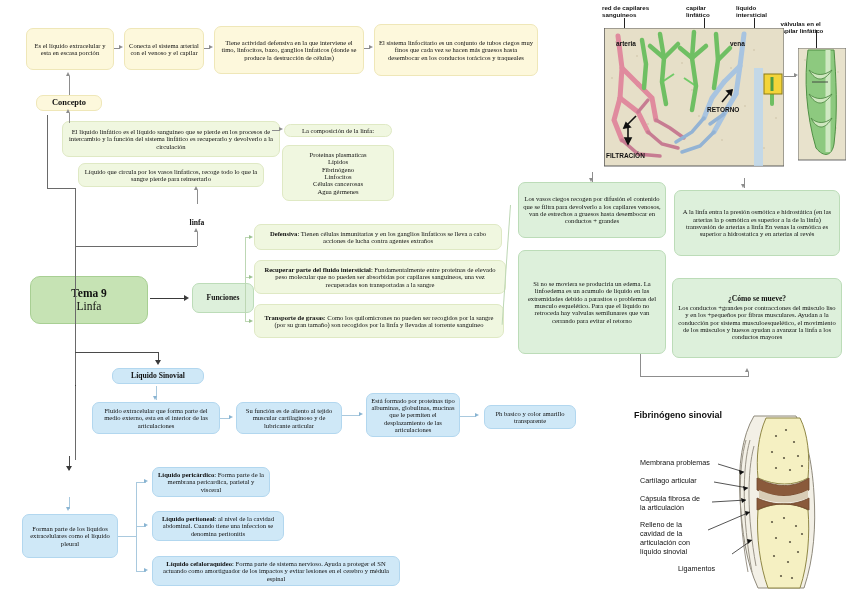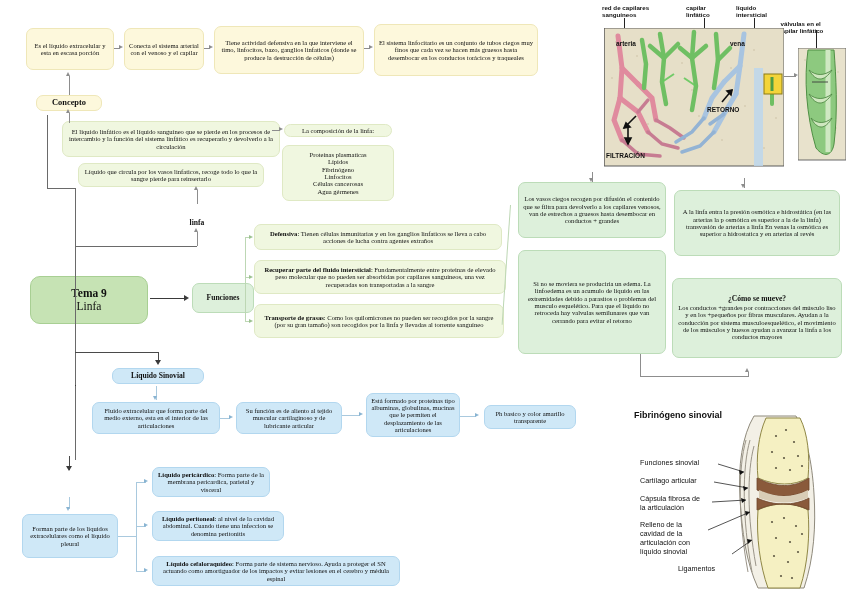--- a/index.html
+++ b/index.html
@@ -430,21 +430,21 @@
       </g>
       <g fill="#111">
         <polygon points="118,66 113,64 114,69"></polygon>
         <polygon points="122,82 117,80 118,85"></polygon>
         <polygon points="120,94 115,92 116,97"></polygon>
         <polygon points="124,106 119,105 120,110"></polygon>
         <polygon points="126,134 121,133 122,138"></polygon>
       </g>
     </svg>
 
-    <div class="jl" style="left:14px;top:52px;">Funciones sinovial</div>
+    <div class="jl" style="left:14px;top:52px;">Membrana problemas</div>
     <div class="jl" style="left:14px;top:70px;">Cartílago articular</div>
     <div class="jl" style="left:14px;top:88px;white-space:pre;">Cápsula fibrosa de
 la articulación</div>
     <div class="jl" style="left:14px;top:114px;white-space:pre;">Relleno de la
 cavidad de la
 articulación con
 líquido sinovial</div>
     <div class="jl" style="left:52px;top:158px;">Ligamentos</div>
   </div>
 

